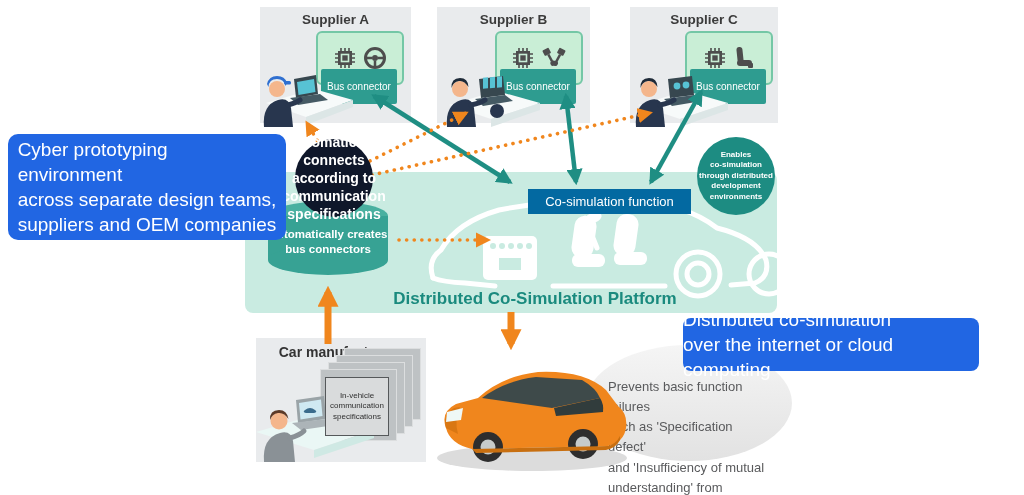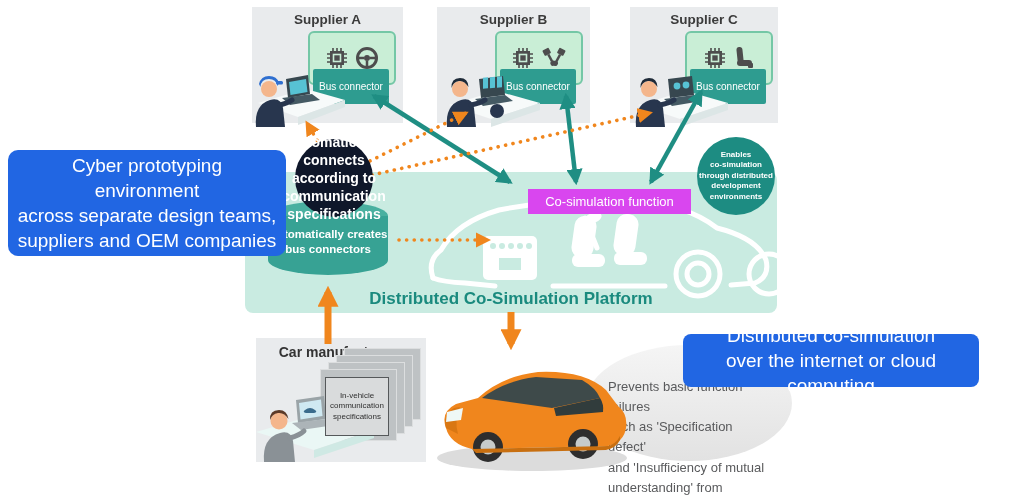--- a/index.html
+++ b/index.html
@@ -14,41 +14,41 @@
   .component{position:absolute;background:#C9EED6;border:2px solid #74C7A6;border-radius:6px;
     display:flex;align-items:center;justify-content:center;gap:7px;}
   .buslabel{position:absolute;background:#2E9C90;color:#fff;font-size:10px;
     padding:12px 6px;border-radius:2px;white-space:nowrap;}
   .scene{position:absolute;left:-2px;bottom:-4px;}
 
   
   #platform{position:absolute;left:245px;top:172px;width:532px;height:141px;
     background:#C9EBE1;border-radius:8px;z-index:1;overflow:hidden;}
   #platform-title{position:absolute;left:0;bottom:4px;width:100%;text-align:center;
-    font-weight:bold;font-size:17px;color:#1A8A7E;z-index:3;}
+    font-weight:bold;font-size:17px;color:#1A8A7E;z-index:3;padding-left:24px;}
 
   
   #cylinder{position:absolute;left:268px;top:201px;width:120px;height:88px;z-index:12;}
   #cylinder .cyl-top{position:absolute;top:0;left:0;width:120px;height:30px;border-radius:50%;background:#49B0A0;}
   #cylinder .cyl-body{position:absolute;top:15px;left:0;width:120px;height:44px;background:#37A294;}
   #cylinder .cyl-bot{position:absolute;top:44px;left:0;width:120px;height:30px;border-radius:50%;background:#37A294;}
   #cylinder .cyl-text{position:absolute;top:26px;left:0;width:100%;text-align:center;color:#fff;
     font-weight:bold;font-size:11.5px;line-height:1.3;}
 
   
-  #cosim-box{position:absolute;left:528px;top:189px;width:163px;height:25px;background:#d946ef;
+  #cosim-box{position:absolute;left:528px;top:189px;width:163px;height:25px;background:#0369a1;
     color:#fff;font-size:13px;display:flex;align-items:center;justify-content:center;z-index:12;}
   .bubble{position:absolute;border-radius:50%;color:#fff;font-weight:bold;text-align:center;
     display:flex;align-items:center;justify-content:center;z-index:25;line-height:1.3;}
   #orange-bubble{left:295px;top:139px;width:78px;height:78px;background:#0f172a;font-size:14px;}
   #teal-bubble{left:697px;top:137px;width:78px;height:78px;background:#1D8C82;font-size:8px;}
 
   
-  .callout{position:absolute;background:#2166E3;color:#fff;text-align:center;border-radius:10px;
-    display:flex;align-items:center;justify-content:center;z-index:30;line-height:1.32;margin-top:16px;}
+  .callout{position:absolute;background:#2166E3;color:#fff;border-radius:10px;
+    display:flex;align-items:center;justify-content:center;z-index:30;line-height:1.32;}
   #callout-left{left:8px;top:134px;width:278px;height:106px;font-size:19px;}
   #callout-right{left:683px;top:318px;width:296px;height:53px;font-size:19px;border-radius:8px;}
 
   
   #manufacturer{position:absolute;left:256px;top:338px;width:170px;height:124px;background:#E9EBED;z-index:7;}
   #manufacturer .title{position:absolute;top:6px;left:0;width:100%;text-align:center;
     font-weight:bold;font-size:14px;color:#333;}
   .page{position:absolute;width:75px;height:70px;background:#BEC2C4;border:1px solid #DCDEDF;}
   #doc-label{position:absolute;left:69px;top:39px;width:58px;background:#D9DBDC;border:1px solid #55585A;
     font-size:8px;line-height:1.3;text-align:center;padding:13px 2px;color:#2F2F2F;z-index:3;}
@@ -112,21 +112,21 @@
     <path d="M52,48 Q74,31 106,27 L152,30 Q166,38 170,48 L122,58 Z" fill="#3E4A4A"></path>
     <path d="M124,58 L170,48 Q174,54 173,62 L126,66 Z" fill="#313C3C"></path>
     <path d="M17,62 L33,58 L31,70 L16,72 Z" fill="#EFF8F6"></path>
     <circle cx="58" cy="97" r="15" fill="#2E2E2E"></circle>
       <circle cx="58" cy="97" r="7.5" fill="#C6CBCB"></circle>
     <circle cx="153" cy="94" r="15" fill="#2E2E2E"></circle>
       <circle cx="153" cy="94" r="7.5" fill="#C6CBCB"></circle>
     <path d="M42,99 L178,96 Q186,94 190,86 L190,90 Q186,98 176,100 L46,103 Z" fill="#C86F10"></path>
   </svg>
 
-  <div class="supplier" style="left:252px;width:151px;">
+  <div class="supplier" style="left:260px;width:151px;">
     <div class="title">Supplier A</div>
     <div class="component" style="left:56px;top:24px;width:84px;height:50px;">
       <svg width="22" height="22" viewBox="0 0 22 22">
         <g stroke="#4D4D4D" stroke-width="1.6">
           <path d="M7,1 v3 M11,1 v3 M15,1 v3 M7,18 v3 M11,18 v3 M15,18 v3 M1,7 h3 M1,11 h3 M1,15 h3 M18,7 h3 M18,11 h3 M18,15 h3"></path>
         </g>
         <rect x="4" y="4" width="14" height="14" fill="#4D4D4D"></rect>
         <rect x="7.5" y="7.5" width="7" height="7" fill="none" stroke="#C9EED6" stroke-width="1.6"></rect>
       </svg>
       <svg width="24" height="24" viewBox="0 0 24 24">

